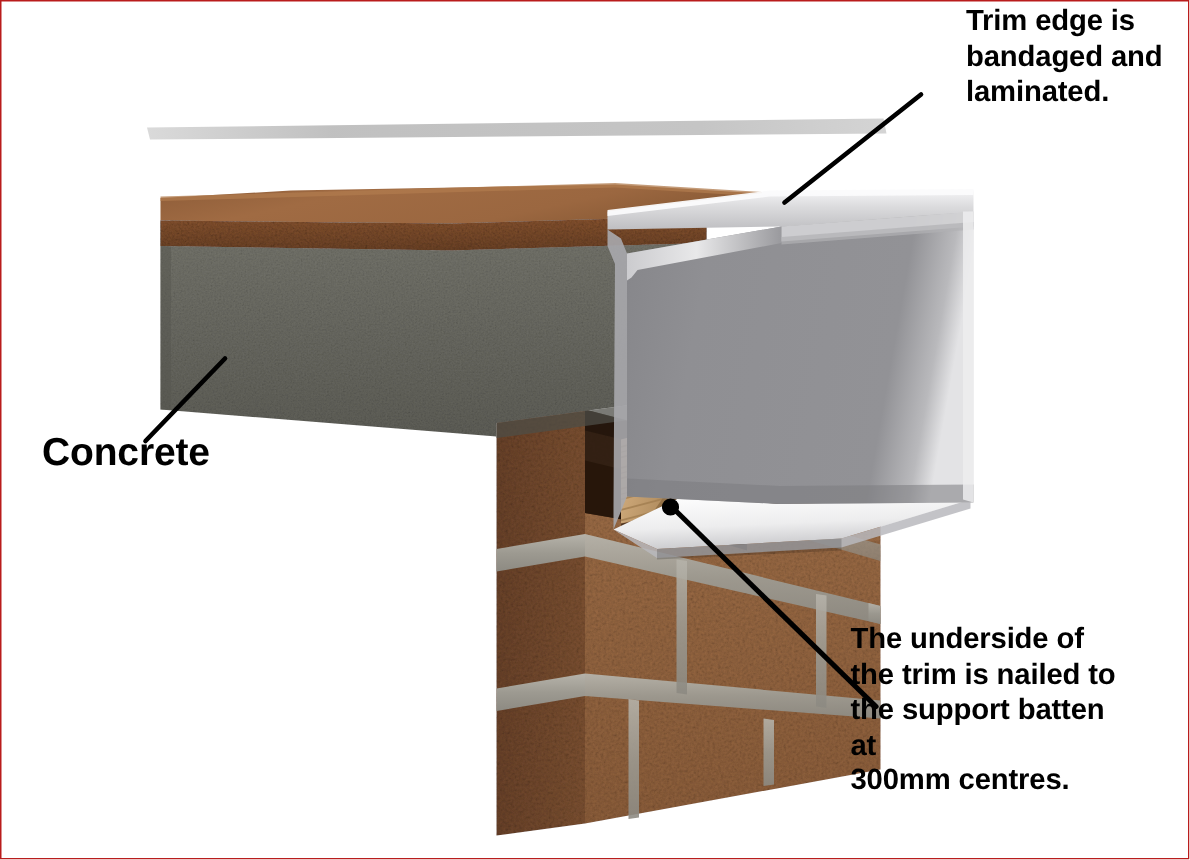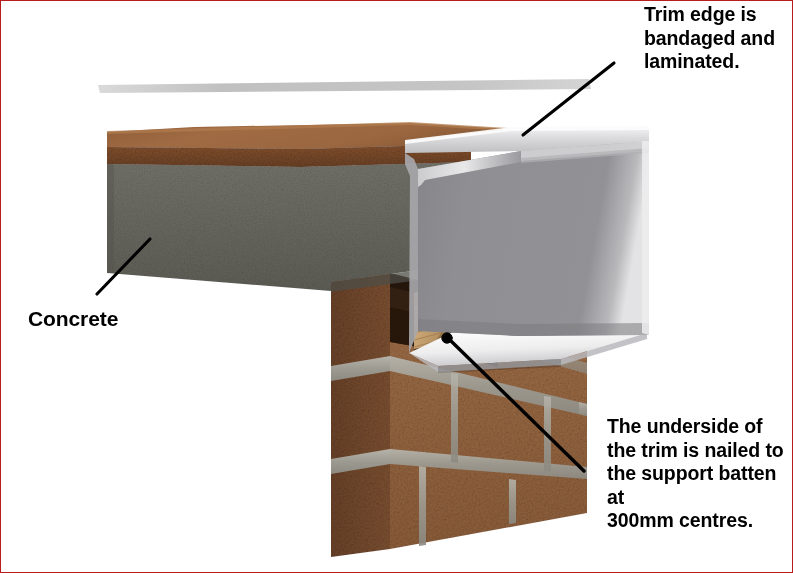--- a/index.html
+++ b/index.html
@@ -22,22 +22,22 @@
     position:absolute;
     font-family:"Liberation Sans",sans-serif;
     font-weight:bold;
     font-size:19.5px;
     line-height:23.5px;
     color:#000000;
     white-space:pre;
     letter-spacing:-0.1px;
   }
   #note-trim{ left:643px; top:2px; }
-  #note-underside{ left:606px; top:414px; }
-  #note-concrete{ left:27px; top:306px; font-size:21px; }
+  #note-underside{ left:566px; top:414px; }
+  #note-concrete{ left:27px; top:289px; font-size:26px; }
 </style>
 </head>
 <body>
 
 <div id="stage">
 
   <svg class="svg-layer" viewBox="0 0 793 573">
     <defs>
 
       <filter id="fConcrete" x="0%" y="0%" width="100%" height="100%">

